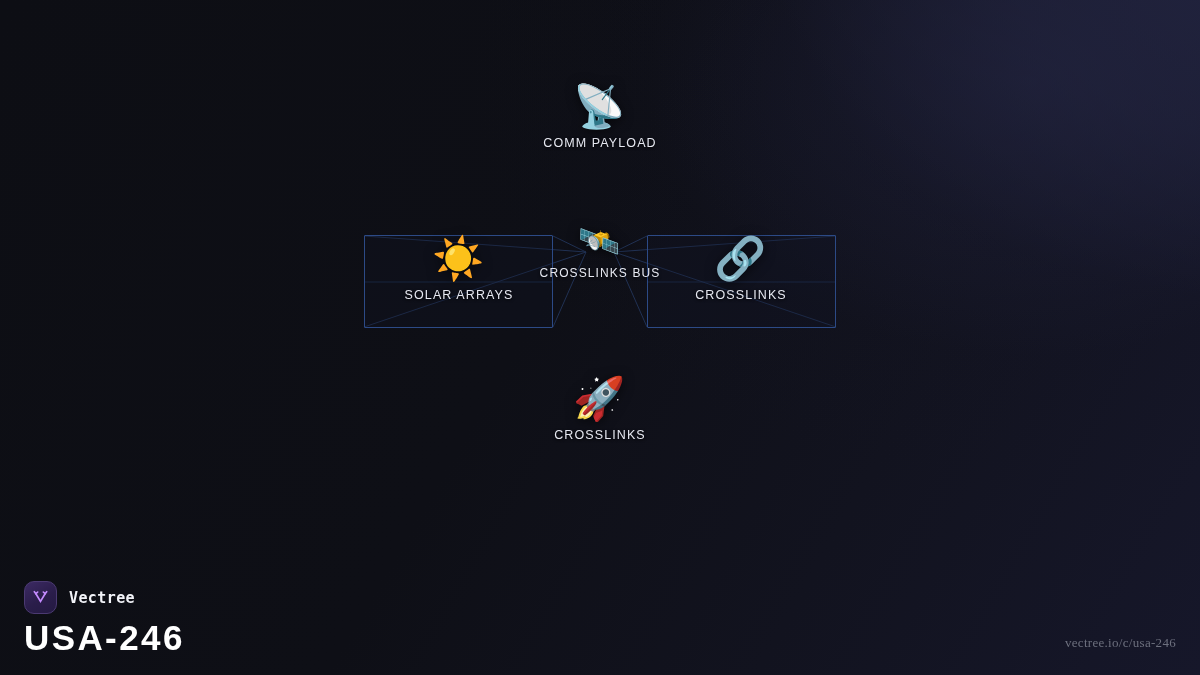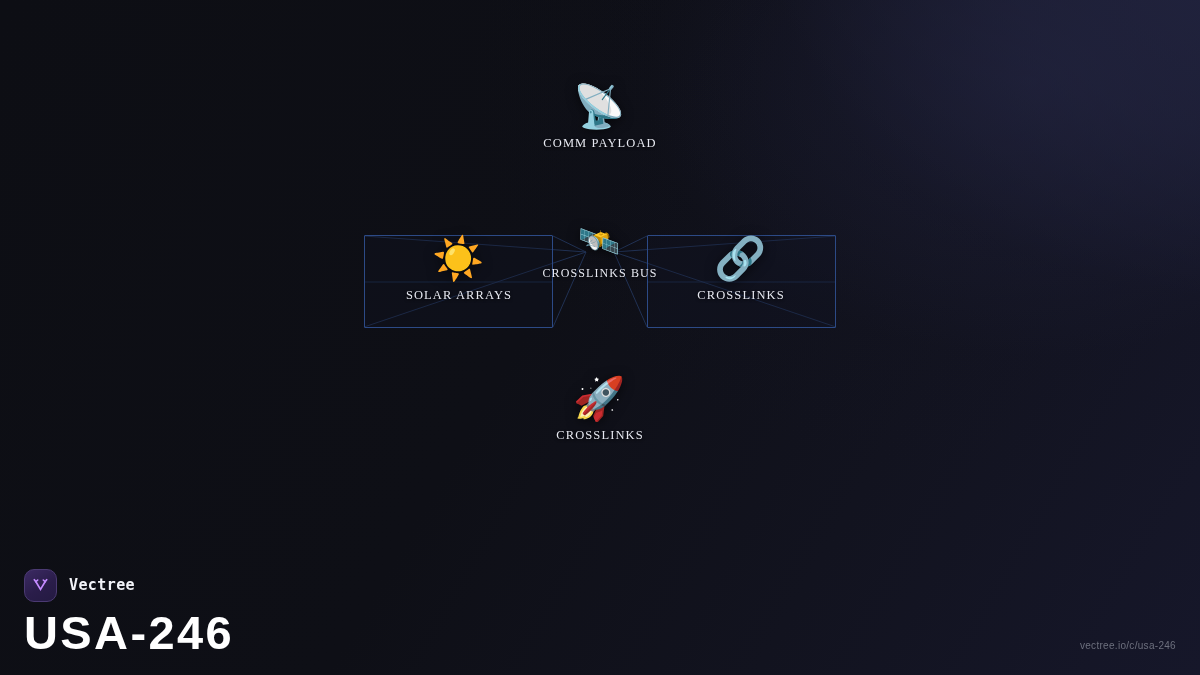--- a/index.html
+++ b/index.html
@@ -39,21 +39,21 @@
     user-select:none;
   }
   .node .glyph {
     font-size:42px;
     line-height:1;
     display:block;
     filter:drop-shadow(0 2px 6px rgba(0,0,0,0.6));
   }
   .node .caption {
     margin-top:8px;
-    font-family:Liberation Serif, serif;
+    font-family:Liberation Sans, sans-serif;
     font-size:12.5px;
     letter-spacing:1.1px;
     color:#e7e9f2;
     white-space:nowrap;
     text-shadow:0 1px 3px rgba(0,0,0,0.9);
   }
   .node.small .glyph { font-size:34px; }
   .node.small .caption { font-size:12px; }
 
   
@@ -91,31 +91,31 @@
   #brand-name {
     font-family:"DejaVu Sans Mono", monospace;
     font-size:15px;
     font-weight:bold;
     color:#f2f3f8;
     letter-spacing:0.4px;
   }
 
   #page-title {
     font-family:"Liberation Sans", sans-serif;
-    font-size:47px;
+    font-size:35px;
     font-weight:bold;
     color:#ffffff;
     letter-spacing:2.4px;
     line-height:1.05;
     text-align:center;
   }
 
   #footer-url {
-    font-family:Liberation Sans, sans-serif;
-    font-size:10px;
+    font-family:Liberation Serif, serif;
+    font-size:13px;
     color:#6d707e;
     letter-spacing:0.3px;
     padding-bottom:6px;
   }
 </style>
 </head>
 <body>
 
 <div id="stage">
 

